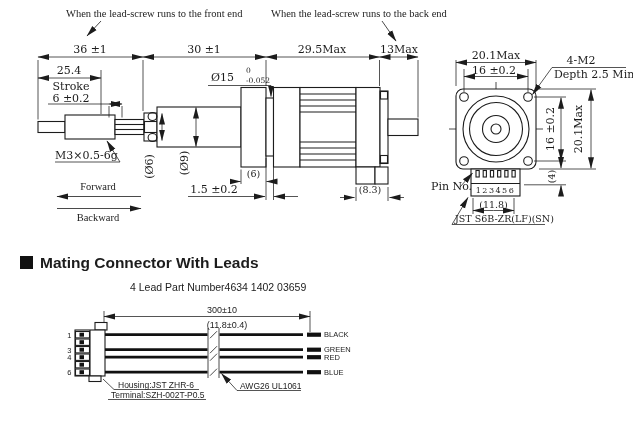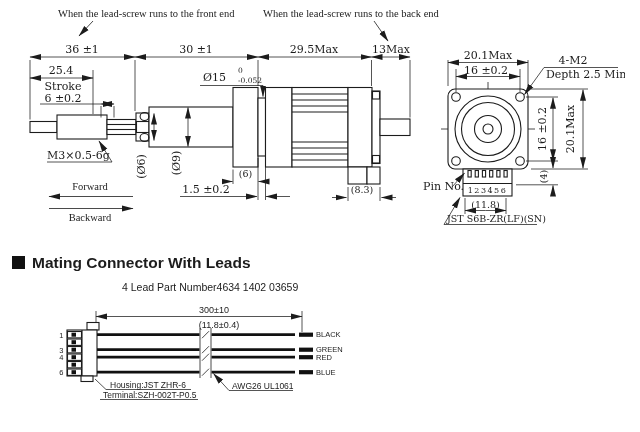--- a/index.html
+++ b/index.html
@@ -1,16 +1,16 @@
 <!DOCTYPE html>
 <html><head>
 <meta charset="utf-8">
 <style>
   html,body { margin:0; padding:0; background:#ffffff; }
-  .canvas { position:relative; width:625px; height:432px; background:#ffffff; overflow:hidden; }
+  .canvas { position:relative; width:625px; height:432px; background:#ffffff; overflow:hidden;padding-left:8px; }
   svg { display:block; }
   .ol   { stroke:#1c1c1c; stroke-width:1.1; fill:none; }
   .olf  { stroke:#1c1c1c; stroke-width:1.1; fill:#ffffff; }
   .dim  { stroke:#1c1c1c; stroke-width:0.75; fill:none; }
   .thin { stroke:#1c1c1c; stroke-width:0.8; fill:none; }
   .wire { stroke:#111; stroke-width:2.8; fill:none; }
   .wire-end { stroke:#111; stroke-width:4.2; fill:none; }
   text { fill:#1c1c1c; }
   .t-note { font-family:"Liberation Serif", serif; font-size:10.5px; }
   .t-dim  { font-family:"DejaVu Serif", serif; font-size:11px; }

